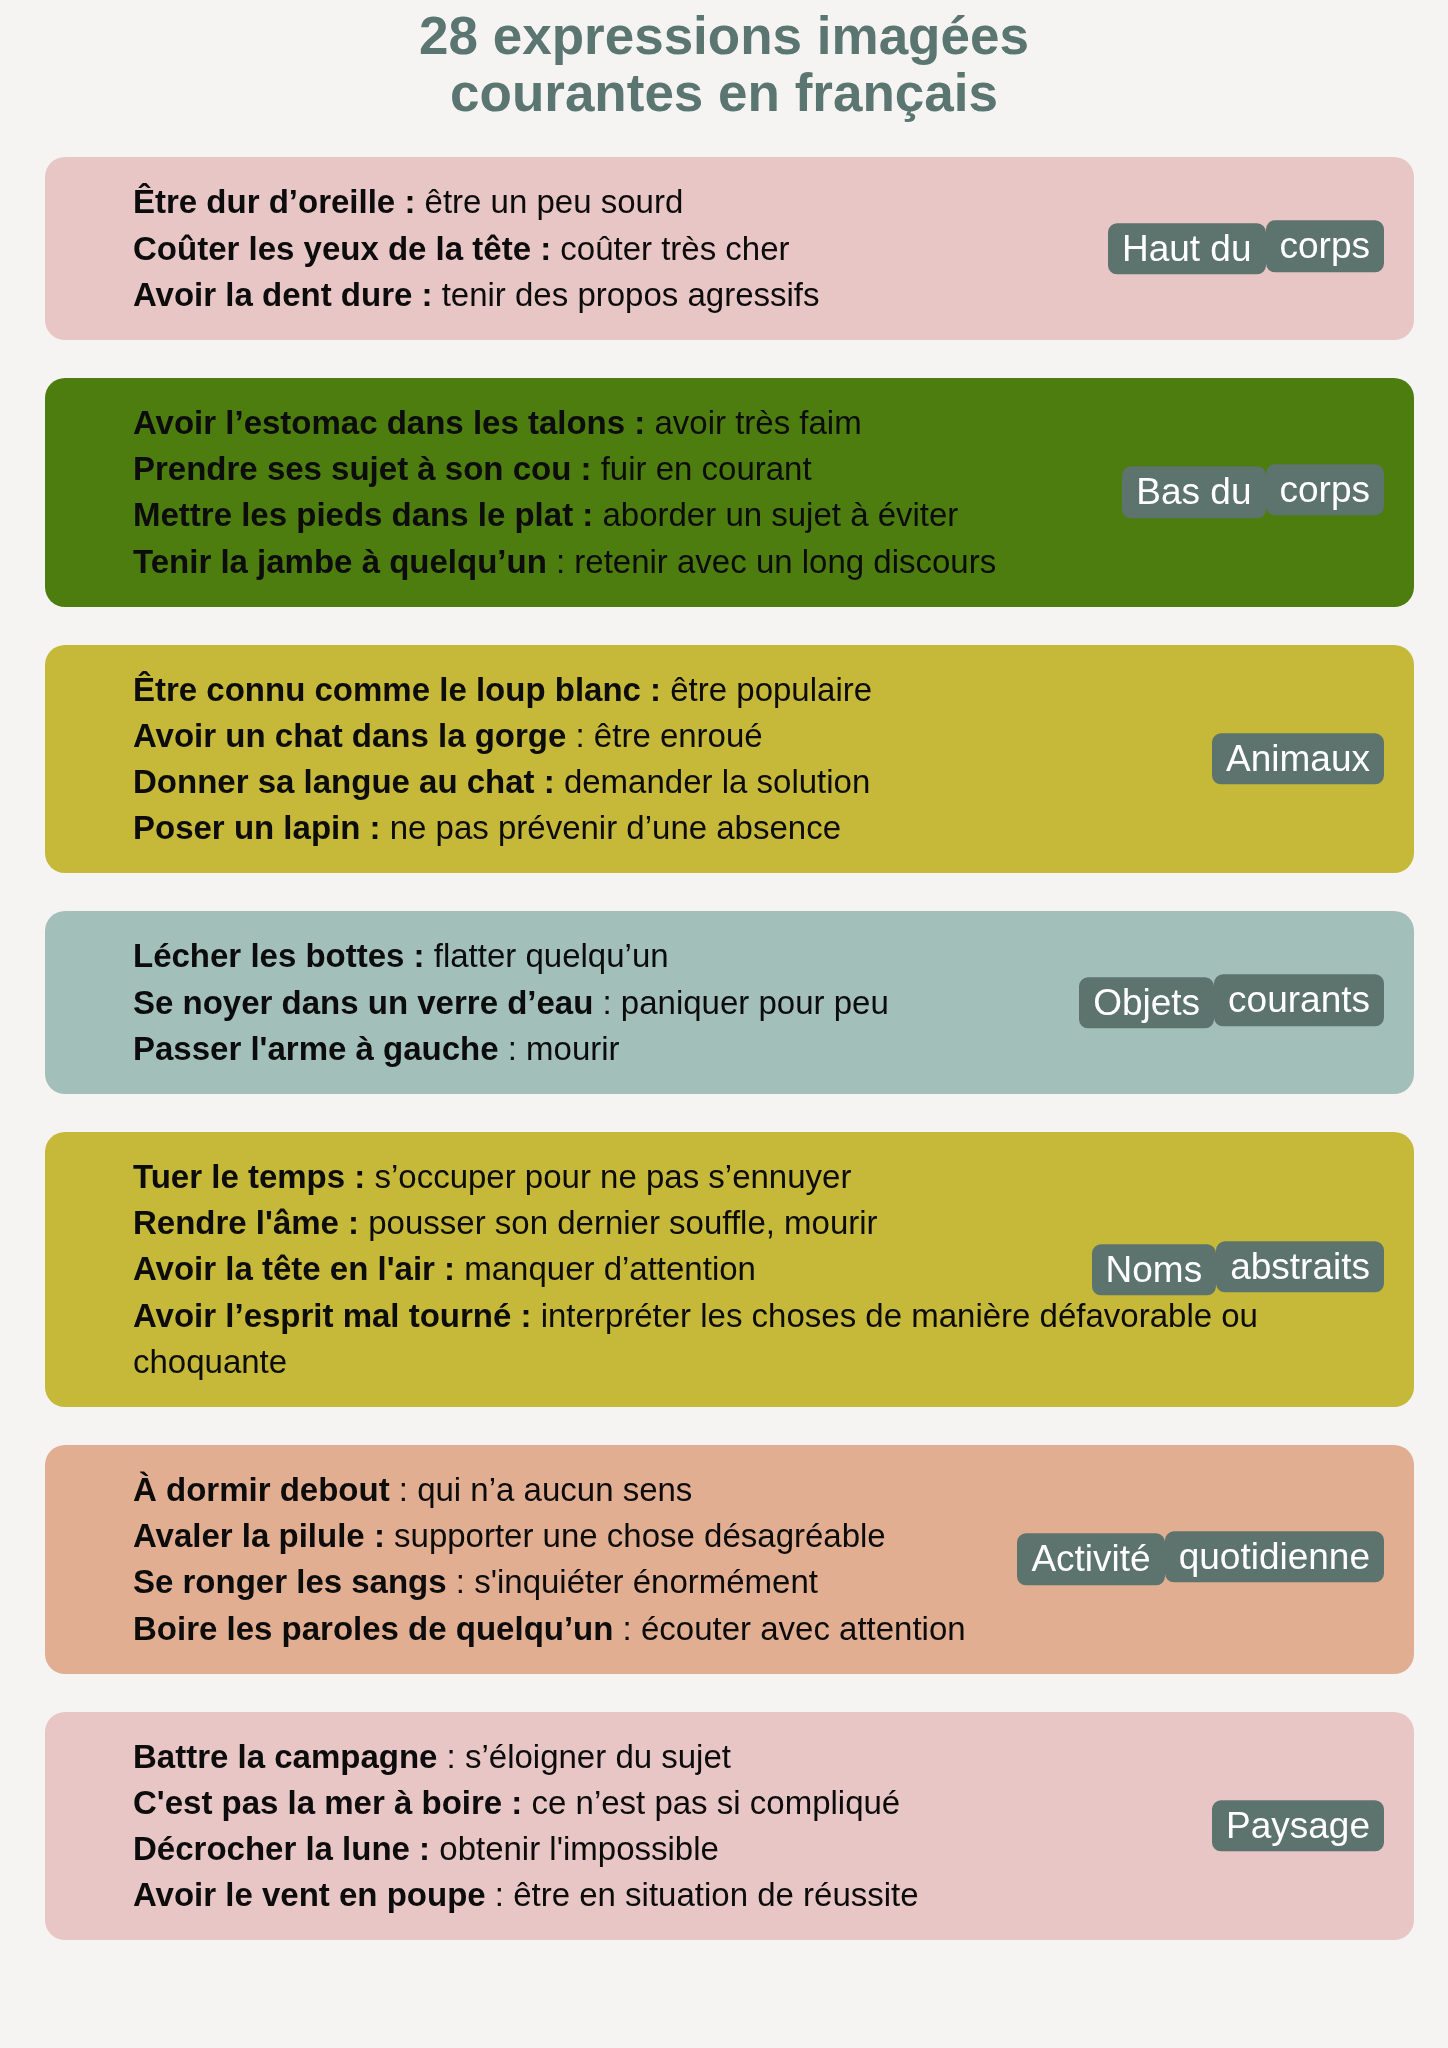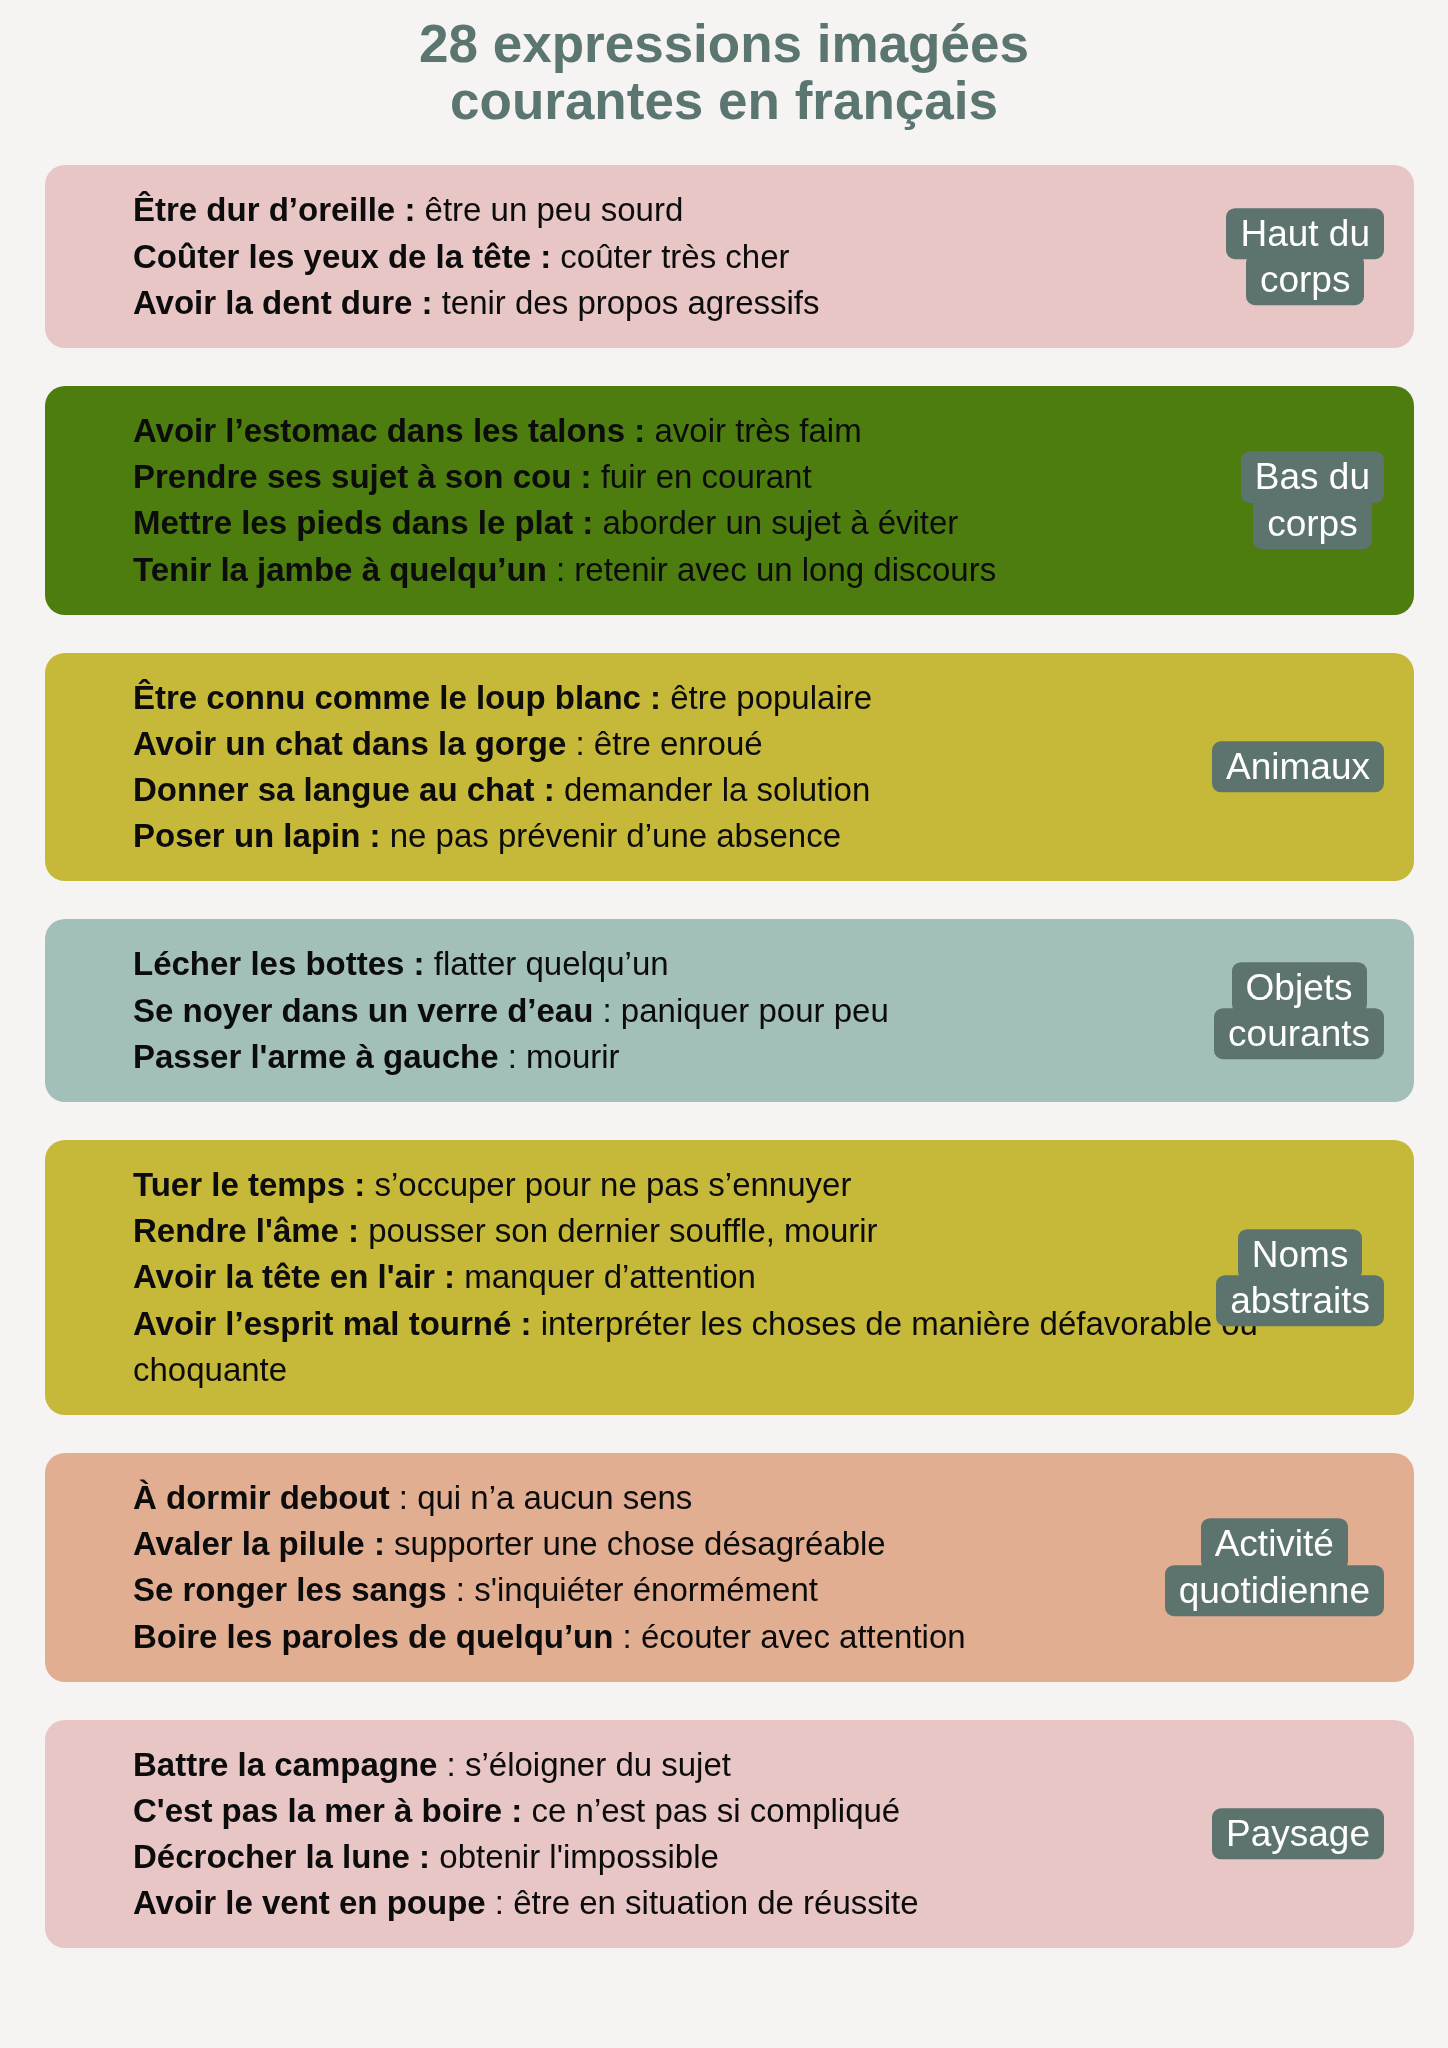--- a/index.html
+++ b/index.html
@@ -2,38 +2,38 @@
 <html lang="fr"><head>
 <meta charset="utf-8">
 <style>
   html,body{margin:0;padding:0;}
   body{
     width:1448px;min-height:2048px;background:#f5f4f3;
     font-family:"Liberation Sans",sans-serif;color:#0c0c0c;
     overflow-x:hidden;
   }
   .title{
-    padding-top:8px;margin:8px 0 36px 0;
+    padding-top:8px;margin:0 0 36px 0;
     text-align:center;font-weight:bold;font-size:53px;line-height:1.07;
   }
   .block{
     position:relative;box-sizing:border-box;
     width:1369px;margin:0 0 38px 45px;
     border-radius:20px;
     padding:22px 36px 22px 88px;
   }
   .items{list-style:none;margin:0;padding:0;}
   .item{
     font-size:33px;line-height:1.4;
     padding-right:20px;
   }
   .item b{font-weight:bold;}
   .badge{
     position:absolute;right:30px;top:50%;transform:translateY(-50%);
-    display:flex;flex-direction:column;align-items:center;
+    display:flex;flex-direction:row;align-items:center;
     z-index:2;
   }
   .badge-line{
     display:block;white-space:nowrap;
     color:#fff;font-size:37px;line-height:1.28;
     padding:2px 14px;border-radius:9px;
     margin-top:-5px;
   }
   .badge-line:first-child{margin-top:0;}
 </style>

